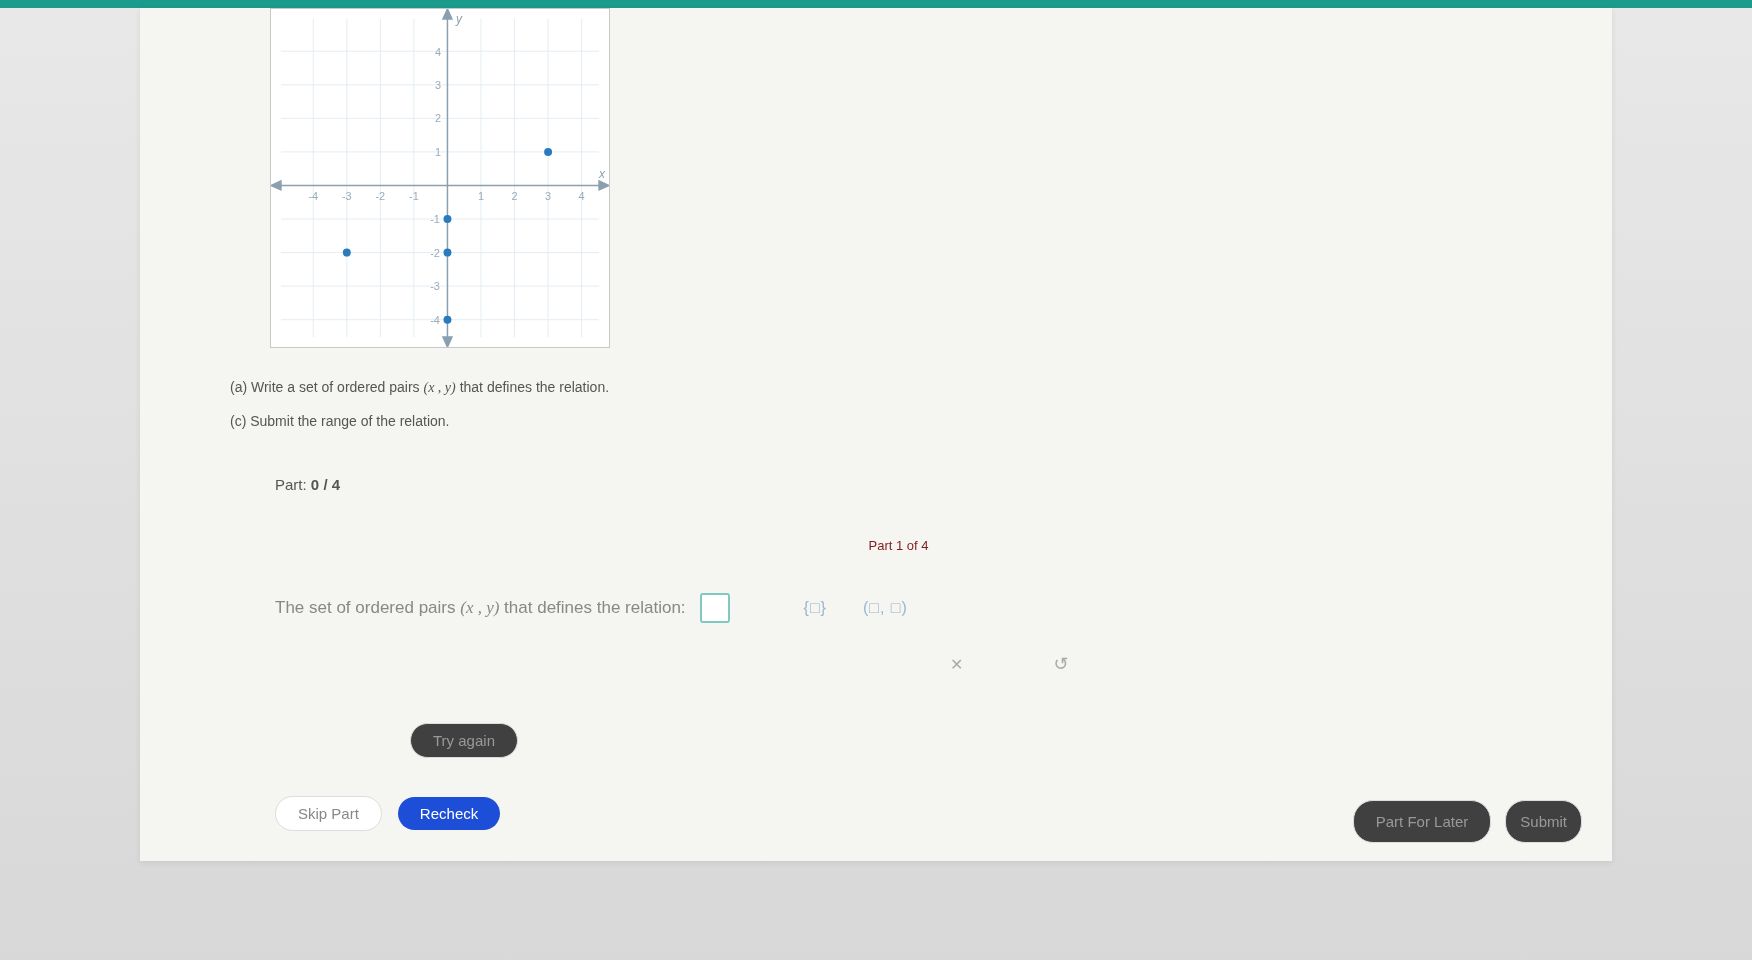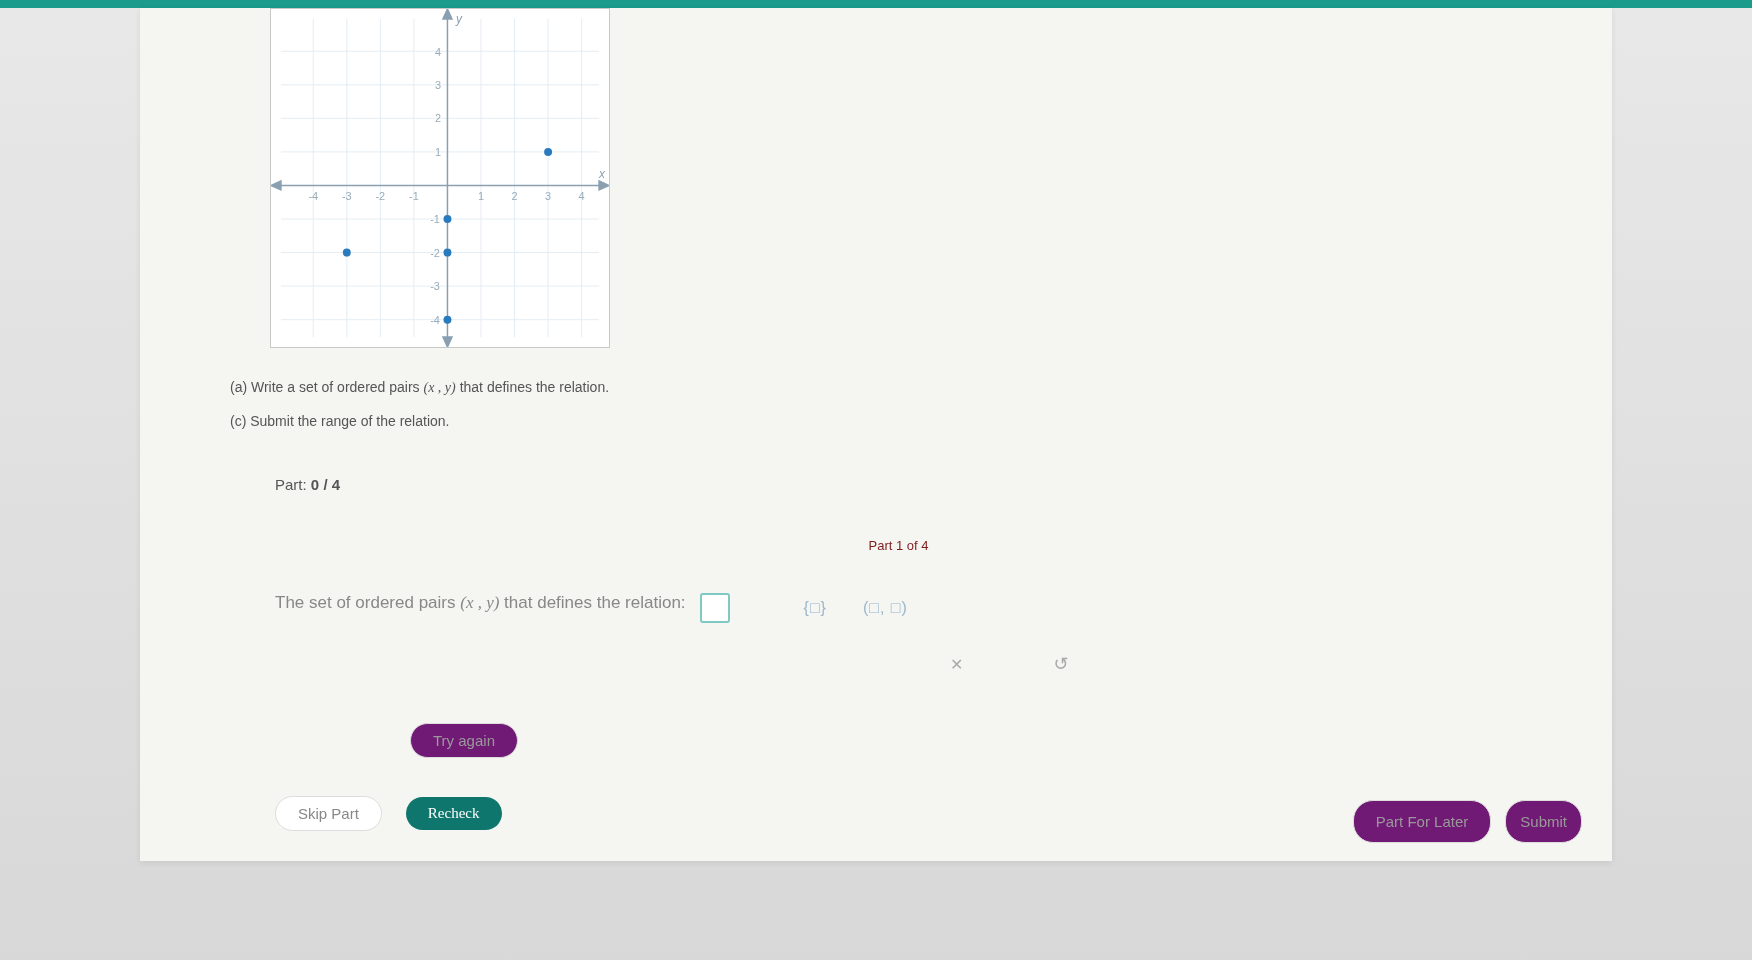--- a/index.html
+++ b/index.html
@@ -53,20 +53,21 @@
     margin-top: 45px;
     margin-left: 45px;
     font-size: 13px;
     color: #7f1d1d;
     text-align: center;
   }
   .answer-row {
     margin-top: 40px;
     margin-left: 45px;
     display: flex;
+    align-items: center;
     gap: 14px;
     font-size: 17px;
     color: #888;
   }
   .answer-input {
     width: 30px;
     height: 30px;
     border: 2px solid #7ec9c2;
     background: #fff;
     border-radius: 3px;
@@ -87,41 +88,40 @@
     display: inline-flex;
     align-items: center;
     justify-content: center;
     border-radius: 20px;
     padding: 8px 22px;
     font-size: 15px;
     cursor: pointer;
     border: 1px solid transparent;
   }
   .btn-outline {
-    background: #701a75;
+    background: #404040;
     border: 1px solid #ddd;
     color: #999;
   }
   .btn-outline-teal {
     background: #fff;
     border: 1.5px solid #ddd;
     color: #888;
   }
   .btn-teal {
-    background: #0f766e;
+    background: #1d4ed8;
     color: #fff;
     border: none;
-    font-family: Liberation Serif, serif;
   }
   .bottom-bar {
     margin-top: 38px;
     margin-left: 45px;
     display: flex;
     align-items: center;
-    gap: 24px;
+    gap: 16px;
   }
   .bottom-right {
     position: absolute;
     right: 30px;
     bottom: 18px;
     display: flex;
     gap: 14px;
   }
   .set-braces { letter-spacing: 1px; }
   .paren-box { letter-spacing: 1px; }

